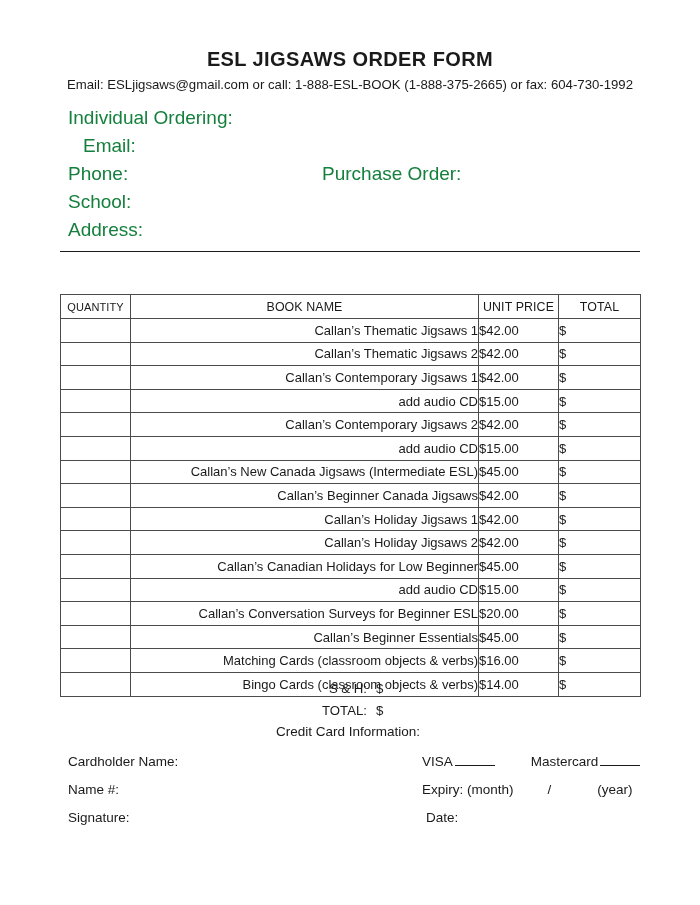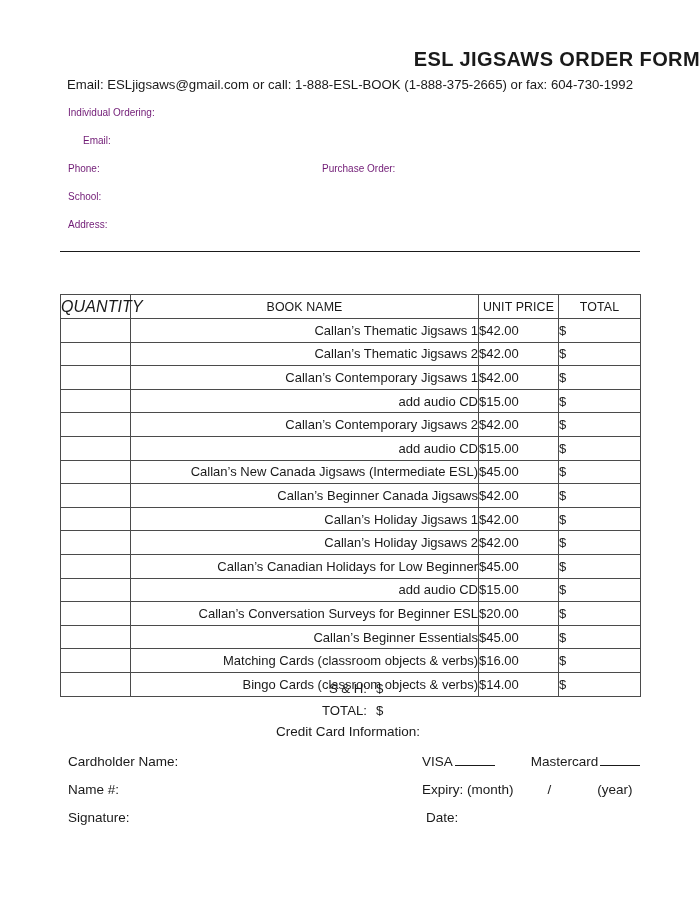--- a/index.html
+++ b/index.html
@@ -22,43 +22,43 @@
     height: 905px;
     overflow: hidden;
   }
 
   
   .form-title {
     position: absolute;
     left: 0;
     top: 48px;
     width: 700px;
-    text-align: right;
+    text-align: center;
     font-size: 20px;
     font-weight: 600;
     letter-spacing: 0.4px;
     color: #1a1a1a;
   }
   .contact-line {
     position: absolute;
     left: 0;
     top: 77px;
     width: 700px;
     text-align: center;
     font-size: 13.2px;
     color: #1a1a1a;
     white-space: nowrap;
   }
 
   
   .field-row {
     position: absolute;
     left: 68px;
-    font-size: 10px;
-    color: #701a75;
+    font-size: 19px;
+    color: #15803d;
     white-space: nowrap;
   }
   .field-row .secondary {
     position: absolute;
     left: 254px;
     top: 0;
     white-space: nowrap;
   }
 
   
@@ -107,22 +107,21 @@
   .col-price  { width: 80px; }
   .col-total  { width: 82px; }
 
   .order-table thead th {
     text-align: center;
     font-size: 12.4px;
     letter-spacing: 0.1px;
     height: 23px;
   }
   .order-table thead th.th-qty {
-    font-size: 16px;
-    font-style: italic;
+    font-size: 11px;
   }
   .cell-name  { padding-left: 9px; text-align: right; }
   .cell-price { padding-left: 9px; text-align: left; }
   .cell-total { padding-left: 8px; text-align: left; }
   .cell-qty   { }
 
   
   .totals-block {
     position: absolute;
     top: 681px;

